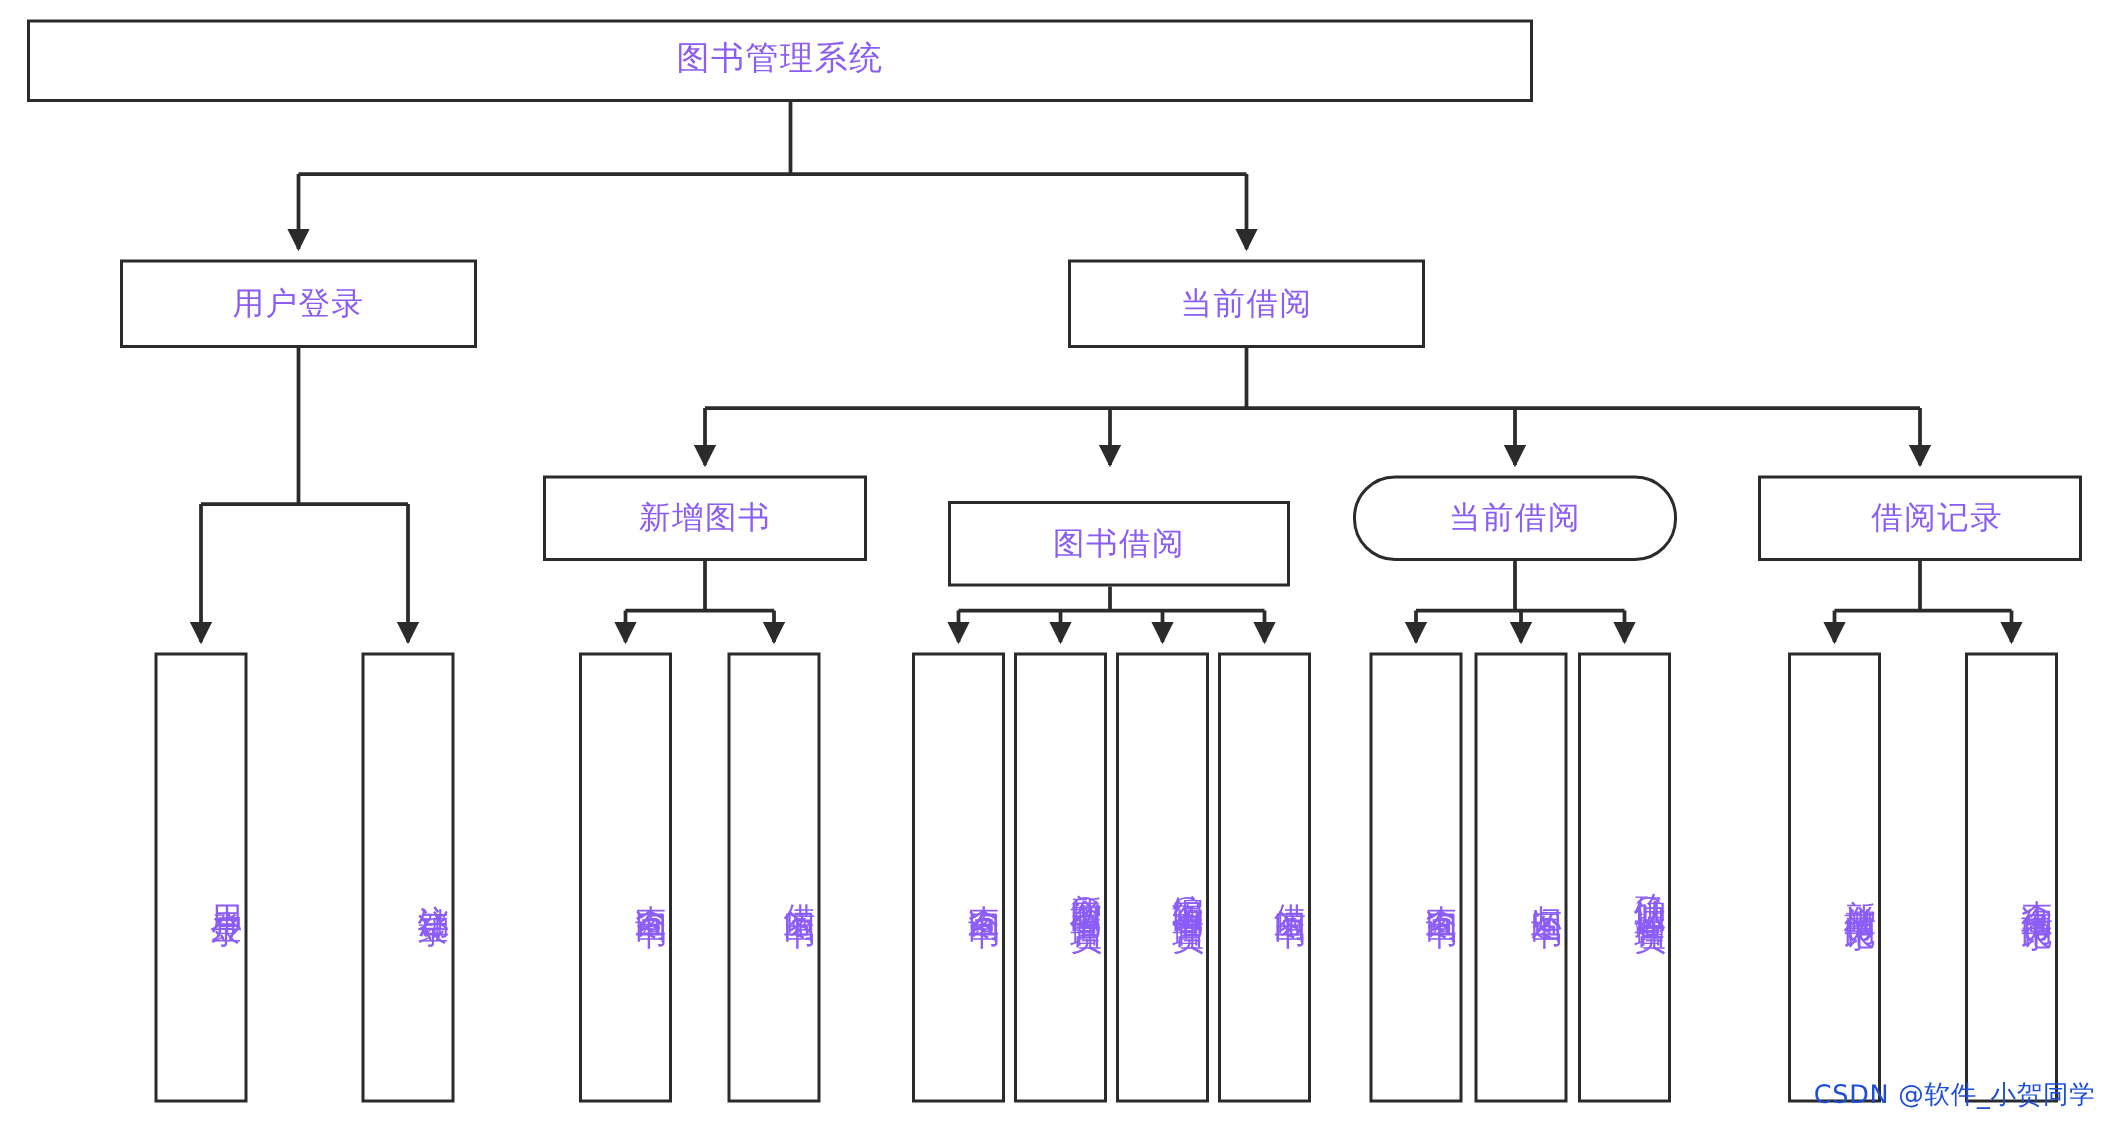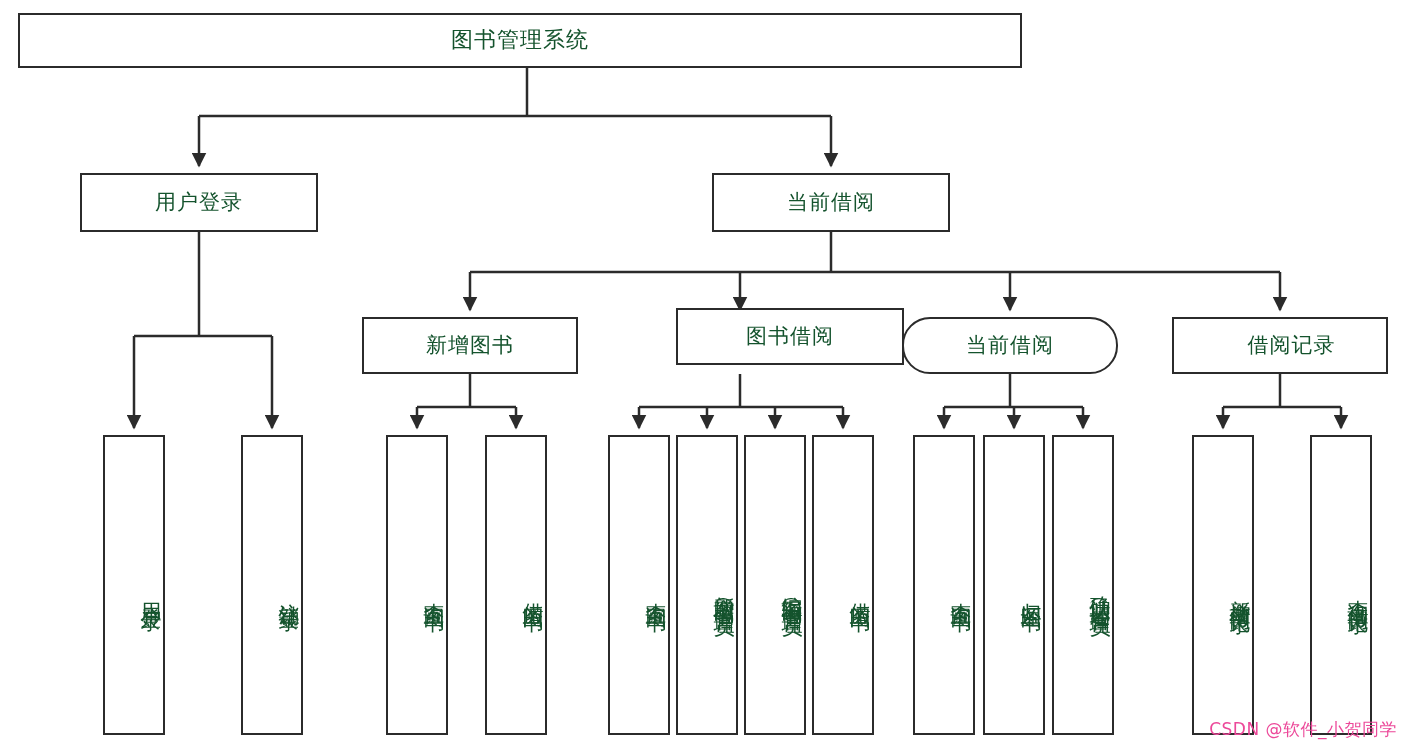--- a/index.html
+++ b/index.html
@@ -29,21 +29,21 @@
   }
   .node {
     position: absolute;
     box-sizing: border-box;
     border: 2.5px solid #2b2b2b;
     background: #ffffff;
     display: flex;
     align-items: center;
     justify-content: center;
     text-align: center;
-    color: #14532d;
+    color: #8b5cf6;
     z-index: 2;
   }
   .node.horiz {
     font-size: 21px;
     line-height: 1.2;
     letter-spacing: 1px;
   }
   .node.root {
     font-size: 22px;
   }
@@ -58,21 +58,21 @@
     justify-content: center;
   }
   .node.vert > span {
     display: block;
   }
   #watermark {
     position: absolute;
     right: 8px;
     bottom: 6px;
     font-size: 17px;
-    color: #ec4899;
+    color: #1d4ed8;
     letter-spacing: 0.5px;
     z-index: 3;
     white-space: nowrap;
   }
 </style>
 </head>
 <body>
 
 <div id="canvas">
 
@@ -136,21 +136,21 @@
       </div>
       <div class="node horiz" style="left: 712px; top: 173px; width: 238px; height: 59px;">
         <span>当前借阅</span>
       </div>
     </div>
 
   <div id="level3">
       <div class="node horiz" style="left: 362px; top: 317px; width: 216px; height: 57px;">
         <span>新增图书</span>
       </div>
-      <div class="node horiz" style="left: 632px; top: 308px; width: 228px; height: 57px; margin-left: 44px;">
+      <div class="node horiz" style="left: 632px; top: 334px; width: 228px; height: 57px;">
         <span>图书借阅</span>
       </div>
       <div class="node horiz" style="left: 902px; top: 317px; width: 216px; height: 57px; border-radius: 28px;">
         <span>当前借阅</span>
       </div>
       <div class="node horiz" style="left: 1172px; top: 317px; width: 216px; height: 57px; padding-left: 23px;">
         <span>借阅记录</span>
       </div>
     </div>
 

